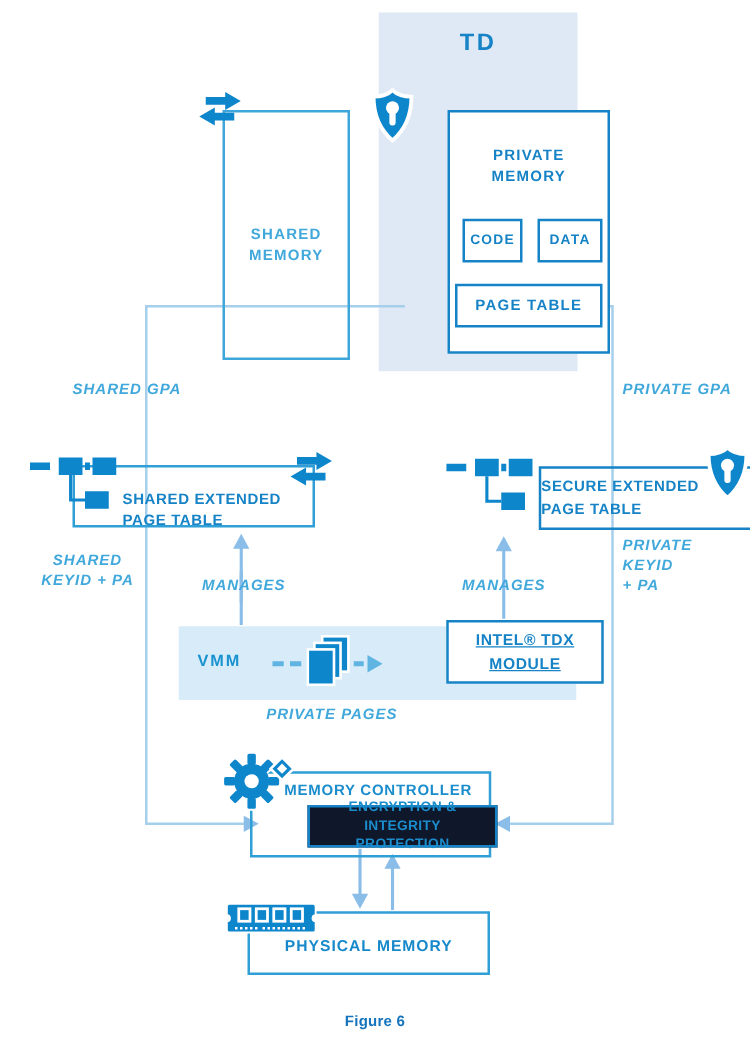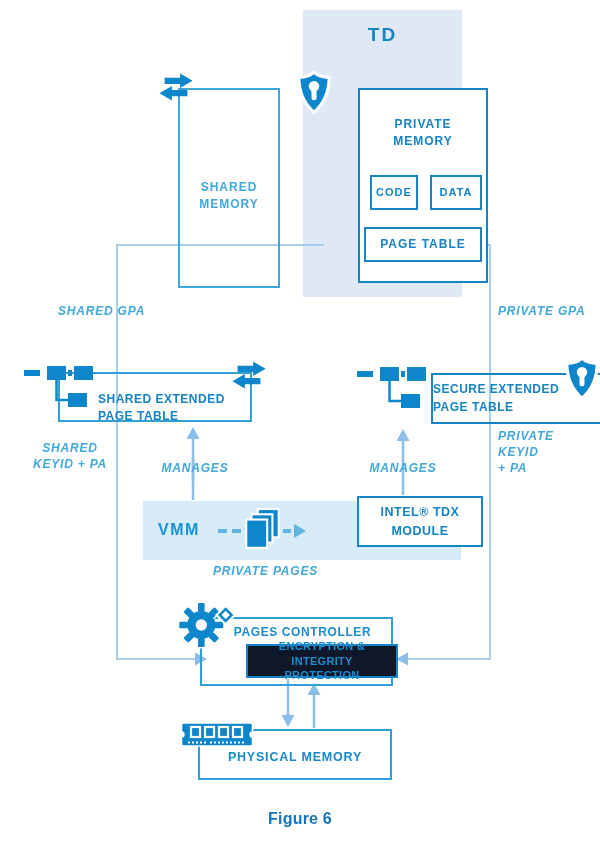--- a/index.html
+++ b/index.html
@@ -28,41 +28,41 @@
   #private-memory .t{margin-top:26px;width:100%;}
   #code-box{left:330px;top:175px;width:48px;height:35px;background:#fff;}
   #data-box{left:390px;top:175px;width:52px;height:35px;background:#fff;}
   #page-table-box{left:324px;top:227px;width:118px;height:35px;background:#fff;}
   #shared-memory{left:178px;top:88px;width:102px;height:200px;}
   #shared-memory .t{transform:translateY(8px);}
   #shared-ept{left:58px;top:372px;width:194px;height:50px;justify-content:flex-start;text-align:left;}
   #shared-ept .t{padding-left:38px;margin-top:22px;}
   #secure-ept{left:391px;top:373px;width:196px;height:51px;justify-content:flex-start;text-align:left;}
   #secure-ept .t{}
-  #vmm-label{left:158px;top:521px;color:#1993d0;font-size:16px;letter-spacing:1.5px;font-weight:bold;z-index:3;}
+  #vmm-label{left:158px;top:521px;color:#1993d0;font-size:13px;letter-spacing:1.5px;font-weight:bold;z-index:3;}
   #tdx-module{left:317px;top:496px;width:126px;height:51px;background:#fff;}
   #memory-controller{left:200px;top:617px;width:193px;height:69px;align-items:flex-start;}
   #memory-controller .t{margin-top:5px;width:100%;padding-left:12px;box-sizing:border-box;font-size:12px;letter-spacing:0.6px;}
   #encryption-box{left:206px;top:644px;width:152px;height:34px;background:#0f172a;}
   #encryption-box .t{font-size:11px;letter-spacing:0.3px;}
   #physical-memory{left:198px;top:729px;width:194px;height:51px;align-items:flex-end;}
   #physical-memory .t{width:100%;padding-bottom:12px;font-size:12.5px;letter-spacing:0.8px;margin-top:32px;}
   
   .edge-label{position:absolute;z-index:3;font-style:italic;color:#41a8db;font-size:12px;letter-spacing:0.8px;font-weight:bold;line-height:1.35;}
   #lbl-shared-gpa{left:26px;top:303px;margin-left:32px;}
   #lbl-private-gpa{left:498px;top:303px;}
   #lbl-shared-keyid{left:22px;top:440px;width:96px;text-align:center;}
   #lbl-manages-left{left:150px;top:460px;width:90px;text-align:center;}
   #lbl-manages-right{left:358px;top:460px;width:90px;text-align:center;}
   #lbl-private-keyid{left:498px;top:428px;width:100px;}
   #lbl-memory-pages{left:198px;top:563px;width:135px;text-align:center;}
   
   .icon{position:absolute;z-index:4;}
   #caption{position:absolute;left:0;top:810px;width:600px;text-align:center;z-index:3;
-    color:#1574bc;font-size:16px;font-weight:bold;letter-spacing:0.2px;}
+    color:#1574bc;font-size:12px;font-weight:bold;letter-spacing:0.2px;}
 </style>
 </head>
 <body>
 
 <div id="stage">
 
   <div id="td-bg" class="bg-panel"></div>
   <div id="vmm-bg" class="bg-panel"></div>
 
   <svg id="connectors" width="600" height="843" viewBox="0 0 600 843">
@@ -127,26 +127,26 @@
   <div id="lbl-shared-keyid" class="edge-label pre">SHARED
 KEYID + PA</div>
   <div id="lbl-manages-left" class="edge-label">MANAGES</div>
   <div id="lbl-manages-right" class="edge-label">MANAGES</div>
   <div id="lbl-private-keyid" class="edge-label pre">PRIVATE KEYID
 + PA</div>
   <div id="lbl-memory-pages" class="edge-label">PRIVATE PAGES</div>
 
   <div id="vmm-label" class="abs">VMM</div>
   <div id="tdx-module" class="box dark-border">
-    <div class="t lbl-dark pre" style="letter-spacing:0.5px;font-size:12.5px;">INTEL® TDX
+    <div class="t lbl-dark pre" style="letter-spacing:0.5px;font-size:12.5px;text-decoration:underline;">INTEL® TDX
 MODULE</div>
   </div>
 
   <div id="memory-controller" class="box" style="border:2px solid #2f9fd6;">
-    <div class="t lbl-mid">PAGES CONTROLLER</div>
+    <div class="t lbl-mid">MEMORY CONTROLLER</div>
   </div>
   <div id="encryption-box" class="box dark-border">
     <div class="t lbl-mid pre">ENCRYPTION &amp; INTEGRITY
 PROTECTION</div>
   </div>
 
   <div id="physical-memory" class="box" style="border:2px solid #2f9fd6;">
     <div class="t lbl-mid" style="color:#1789cb;">PHYSICAL MEMORY</div>
   </div>
 

